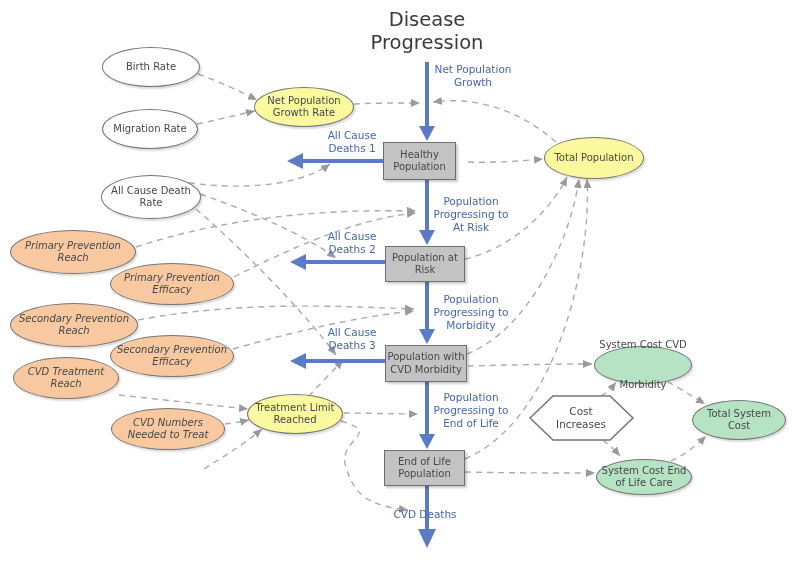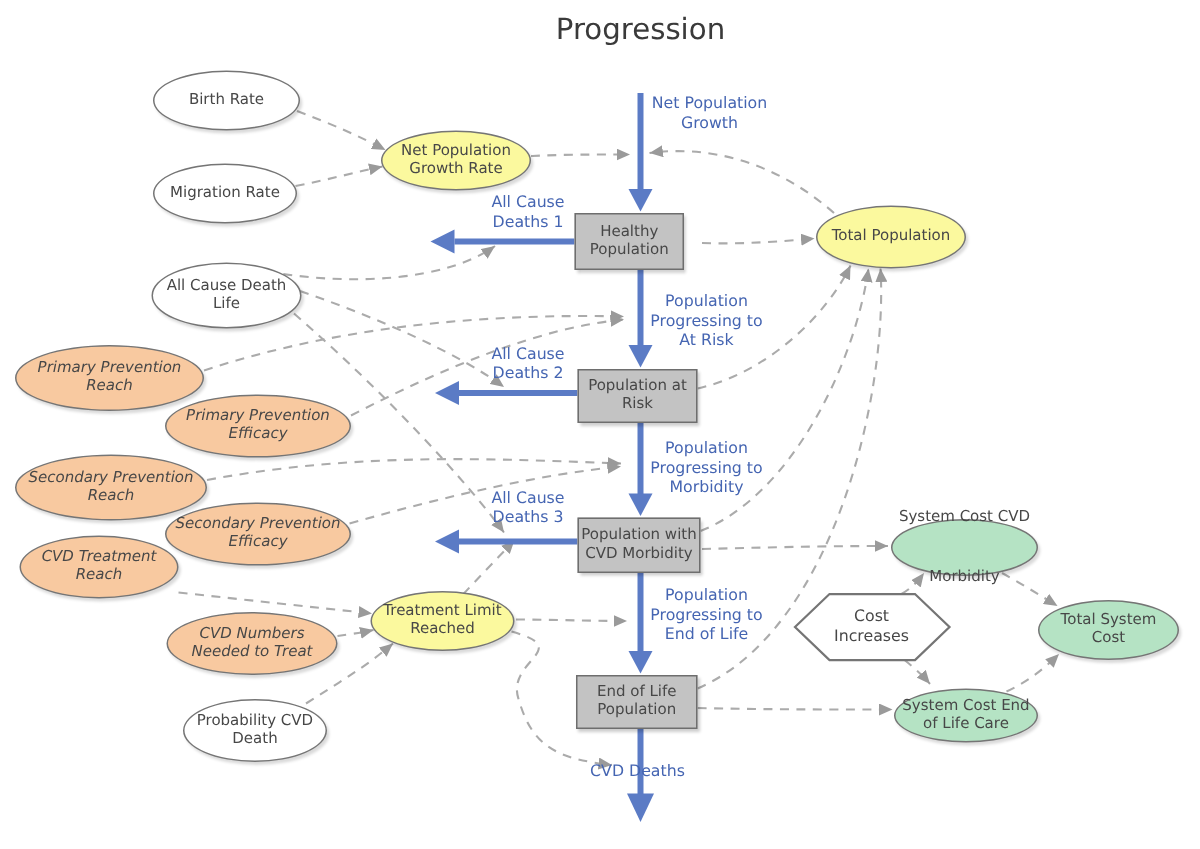--- a/index.html
+++ b/index.html
@@ -91,32 +91,33 @@
       <path class="fl" d="M385,262 H306"></path>
       <polygon class="fh" points="290,262 306,254 306,270"></polygon>
       <path class="fl" d="M385,361 H306"></path>
       <polygon class="fh" points="290,361 306,353 306,369"></polygon>
     </g>
 
     <polygon class="hex" points="530,418 553,396 610,396 633,418 610,440 553,440"></polygon>
   </svg>
 
   <div class="title" style="left:347px;top:8px;width:160px;">
+    <span class="l">Disease</span>
     <span class="l">Progression</span>
   </div>
 
   <div class="node ellipse white" style="left:102px;top:47px;width:98px;height:40px;">
     <span class="l">Birth Rate</span>
   </div>
   <div class="node ellipse white" style="left:102px;top:109px;width:96px;height:40px;">
     <span class="l">Migration Rate</span>
   </div>
   <div class="node ellipse white" style="left:101px;top:175px;width:100px;height:44px;">
     <span class="l">All Cause Death</span>
-    <span class="l">Life</span>
+    <span class="l">Rate</span>
   </div>
   <div class="node ellipse yellow" style="left:254px;top:87px;width:100px;height:40px;">
     <span class="l">Net Population</span>
     <span class="l">Growth Rate</span>
   </div>
   <div class="node ellipse yellow" style="left:544px;top:137px;width:100px;height:42px;">
     <span class="l">Total Population</span>
   </div>
   <div class="node ellipse salmon" style="left:10px;top:230px;width:126px;height:44px;">
     <span class="l">Primary Prevention</span>
@@ -135,24 +136,20 @@
     <span class="l">Efficacy</span>
   </div>
   <div class="node ellipse salmon" style="left:13px;top:357px;width:106px;height:42px;">
     <span class="l">CVD Treatment</span>
     <span class="l">Reach</span>
   </div>
   <div class="node ellipse salmon" style="left:111px;top:408px;width:114px;height:42px;">
     <span class="l">CVD Numbers</span>
     <span class="l">Needed to Treat</span>
   </div>
-  <div class="node ellipse white" style="left:122px;top:466px;width:96px;height:42px;">
-    <span class="l">Probability CVD</span>
-    <span class="l">Death</span>
-  </div>
   <div class="node ellipse yellow" style="left:247px;top:394px;width:96px;height:40px;">
     <span class="l">Treatment Limit</span>
     <span class="l">Reached</span>
   </div>
   <div class="node ellipse green" style="left:594px;top:346px;width:98px;height:38px;gap:28px;">
     <span class="l">System Cost CVD</span>
     <span class="l">Morbidity</span>
   </div>
   <div class="node ellipse green" style="left:692px;top:400px;width:94px;height:40px;">
     <span class="l">Total System</span>

